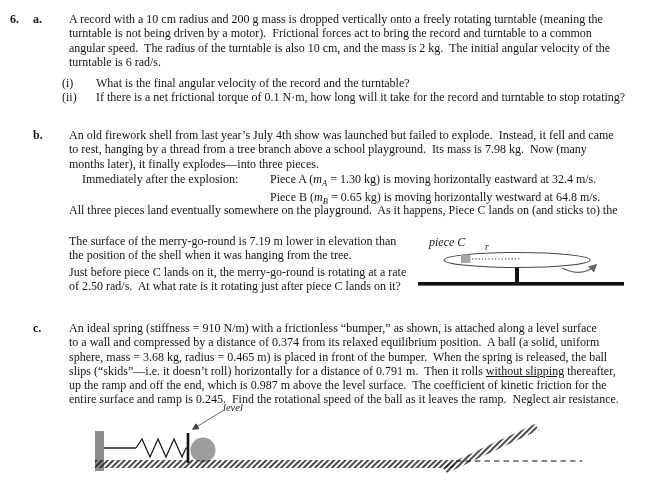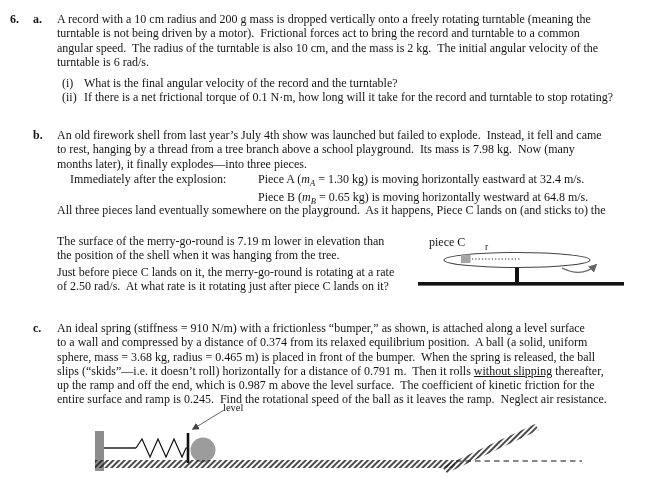--- a/index.html
+++ b/index.html
@@ -4,27 +4,27 @@
 <style>
   html,body{margin:0;padding:0;background:#ffffff;}
   #page{
     position:relative;width:651px;height:483px;background:#ffffff;overflow:hidden;
     font-family:"Liberation Serif","DejaVu Serif",serif;
     font-size:12px;line-height:14.3px;color:#141414;
   }
   .abs{position:absolute;}
   .bold{font-weight:bold;}
   .it{font-style:italic;}
-  .tline{white-space:pre;}
+  .tline{white-space:pre;margin-left:12px;}
   .seg-sub{font-size:8.5px;vertical-align:-3px;}
   .seg-sup{font-size:8.5px;vertical-align:4px;}
   .seg-u{text-decoration:underline;}
   .subitem{display:flex;}
   .subitem .si-label{width:22px;flex:0 0 22px;white-space:pre;}
-  .diagram-label{}
+  .diagram-label{font-style:italic;}
   svg{position:absolute;display:block;}
 </style>
 </head>
 <body>
 
 <div id="page">
 
   <div class="abs bold" style="left:10px;top:12px">6.</div>
   <div class="abs bold" style="left:33px;top:12px">a.</div>
   <div class="abs" style="left:57px;top:12px">

